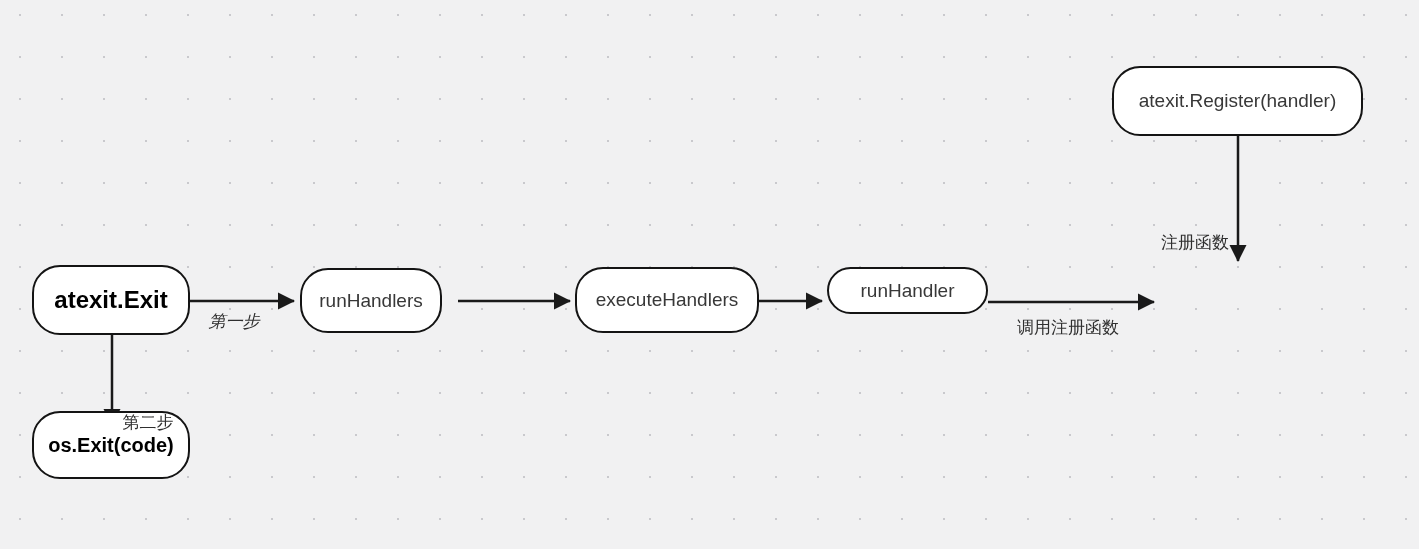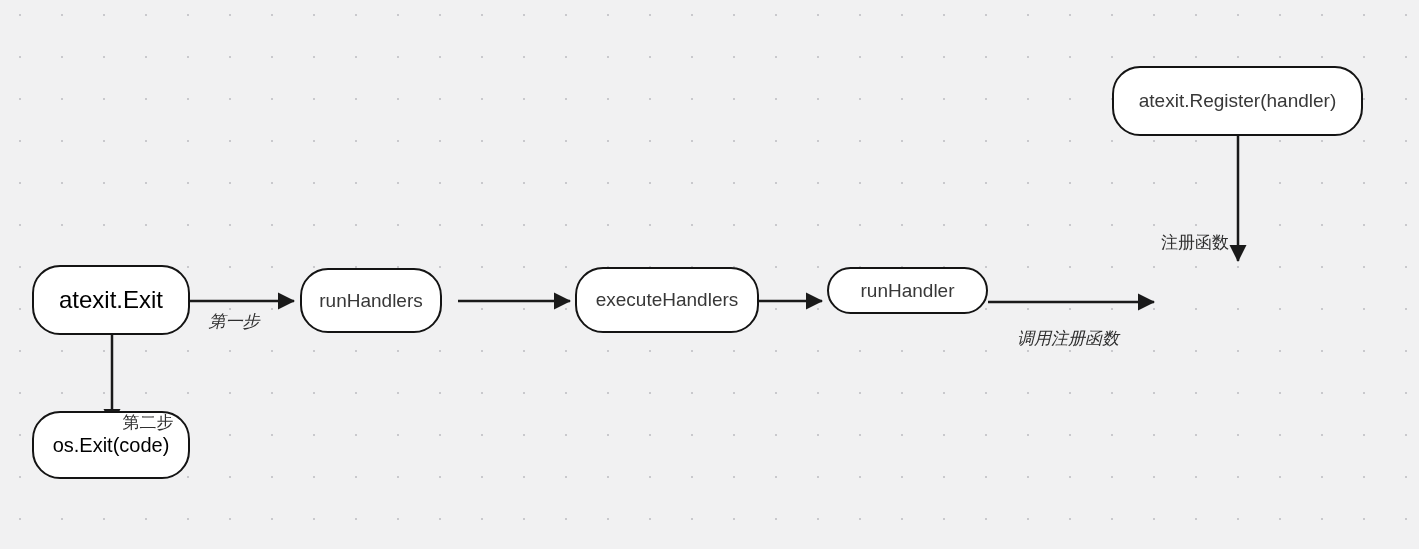--- a/index.html
+++ b/index.html
@@ -24,21 +24,21 @@
     border: 2.5px solid #141414;
     border-radius: 28px;
     display: flex;
     align-items: center;
     justify-content: center;
     color: #383838;
     font-size: 19px;
     white-space: nowrap;
   }
   .node.bold {
-    font-weight: 400;
+    font-weight: 700;
     color: #000000;
   }
   #node-atexit-exit      { left: 32px;   top: 265px; width: 158px; height: 70px; font-size: 24px; }
   #node-run-handlers     { left: 300px;  top: 268px; width: 142px; height: 65px; }
   #node-execute-handlers { left: 575px;  top: 267px; width: 184px; height: 66px; }
   #node-run-handler      { left: 827px;  top: 267px; width: 161px; height: 47px; }
   #node-handler          { left: 1159px; top: 267px; width: 158px; height: 68px; }
   #node-atexit-register  { left: 1112px; top: 66px;  width: 251px; height: 70px; }
   #node-os-exit          { left: 32px;   top: 411px; width: 158px; height: 68px; font-size: 20px; }
 
@@ -58,21 +58,21 @@
     position: absolute;
     transform: translate(-50%, -50%);
     font-size: 17px;
     color: #2f2f2f;
     white-space: nowrap;
     margin-top: 40px;
   }
   #edge-label-step1 { left: 234px;  top: 281px; font-style: italic; }
   #edge-label-step2 { left: 148px;  top: 382px; }
   #edge-label-register-fn { left: 1195px; top: 202px; }
-  #edge-label-call-registered-fn { left: 1068px; top: 298px; font-style: italic; }
+  #edge-label-call-registered-fn { left: 1068px; top: 287px; }
 
   #watermark {
     position: absolute;
     right: 15px;
     bottom: 10px;
     font-size: 17px;
     color: #b6b6b8;
     text-shadow: -1px -1px 0 rgba(255,255,255,0.9), 1px 1px 0 rgba(255,255,255,0.4);
     white-space: nowrap;
   }

